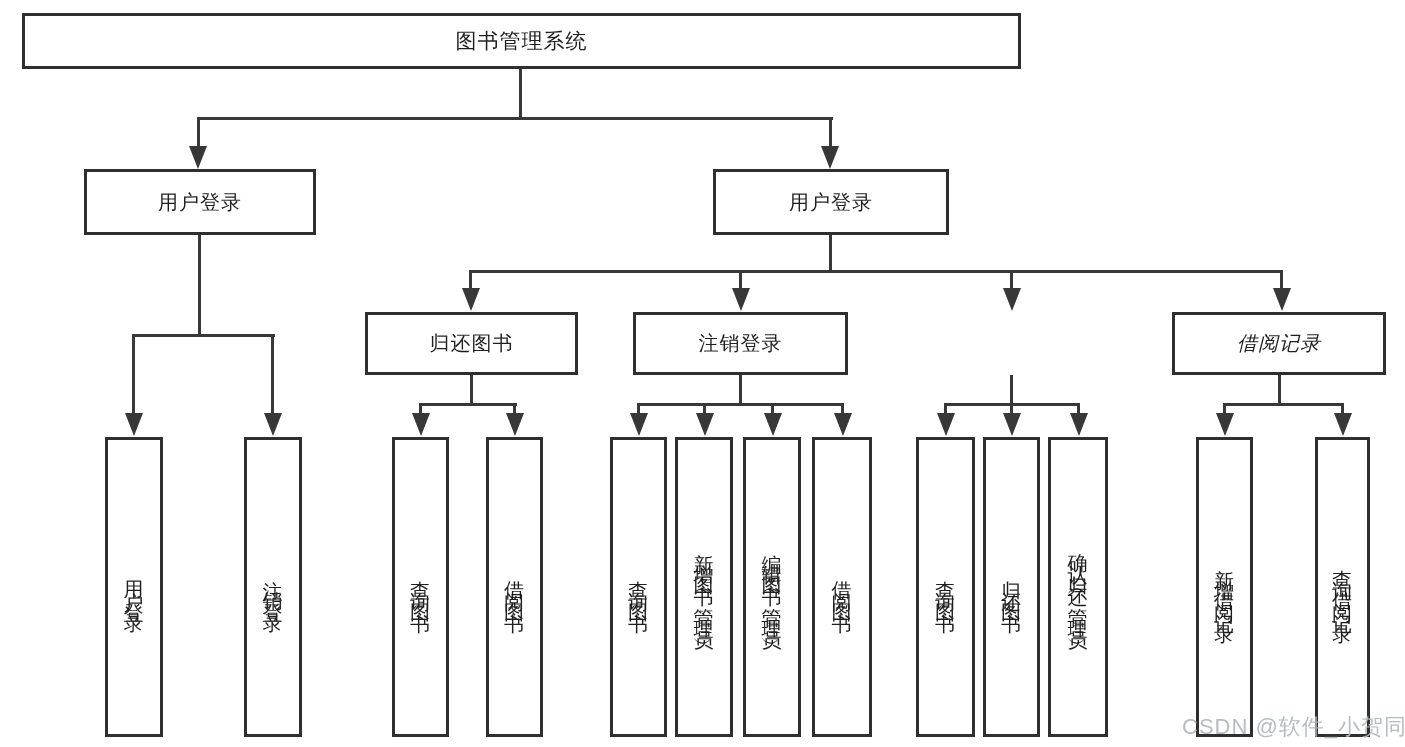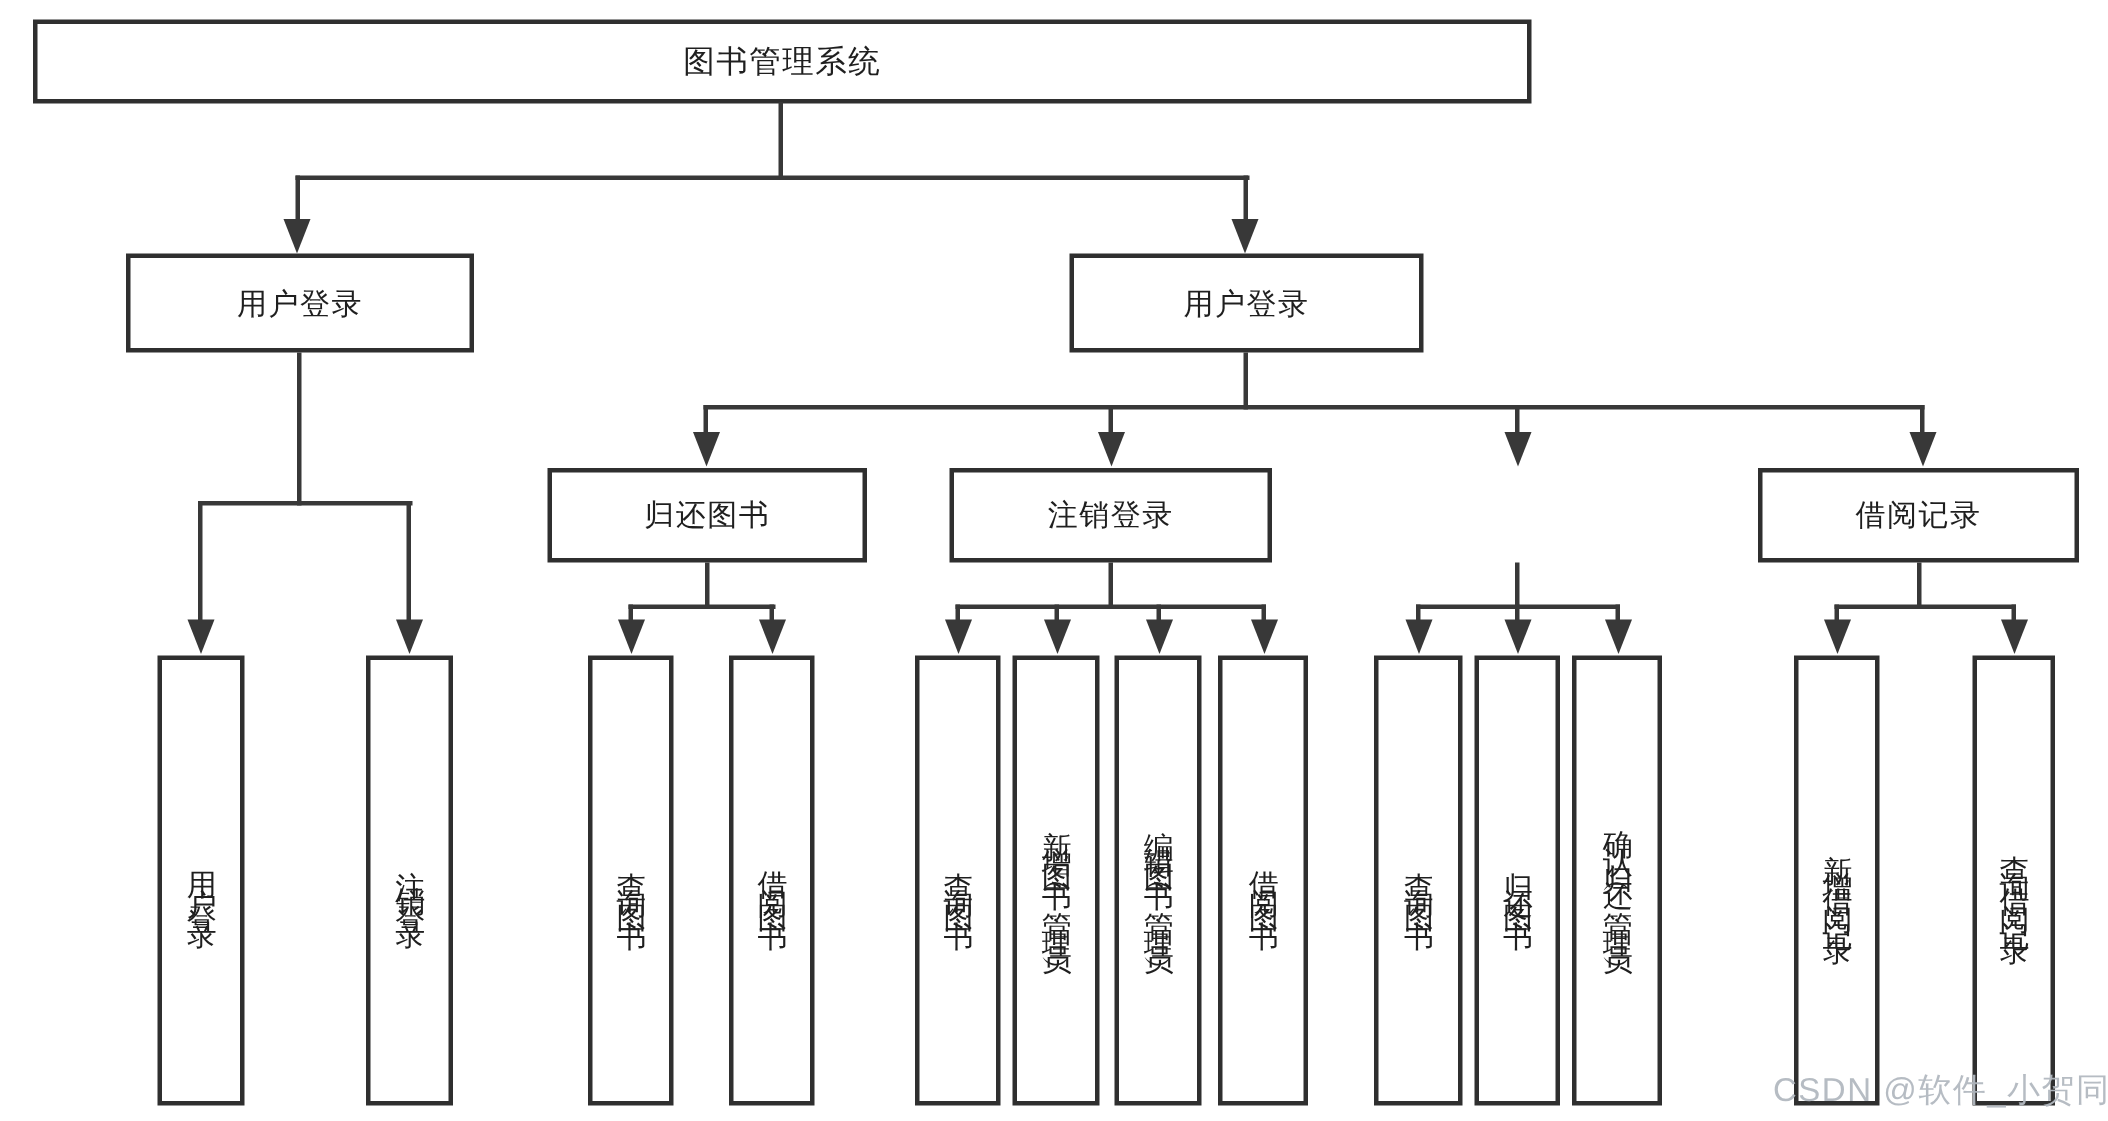--- a/index.html
+++ b/index.html
@@ -72,21 +72,21 @@
   <div class="arrow" style="left:1003px;top:288px;"></div>
   <div class="line" style="left:1280px;top:270px;width:3px;height:22px;"></div>
   <div class="arrow" style="left:1273px;top:288px;"></div>
 
   <div class="hbox" style="left:365px;top:312px;width:213px;height:63px;">
     <span>归还图书</span>
   </div>
   <div class="hbox" style="left:633px;top:312px;width:215px;height:63px;">
     <span>注销登录</span>
   </div>
-  <div class="hbox" style="left:1172px;top:312px;width:214px;height:63px;">
+  <div class="hbox" style="left:1172px;top:312px;width:214px;height:63px;font-style:italic;">
     <span>借阅记录</span>
   </div>
 
   <div class="line" style="left:470px;top:375px;width:3px;height:31px;"></div>
   <div class="line" style="left:419px;top:403px;width:98px;height:3px;"></div>
   <div class="line" style="left:419px;top:403px;width:3px;height:14px;"></div>
   <div class="arrow" style="left:412px;top:413px;"></div>
   <div class="line" style="left:513px;top:403px;width:3px;height:14px;"></div>
   <div class="arrow" style="left:506px;top:413px;"></div>
 

